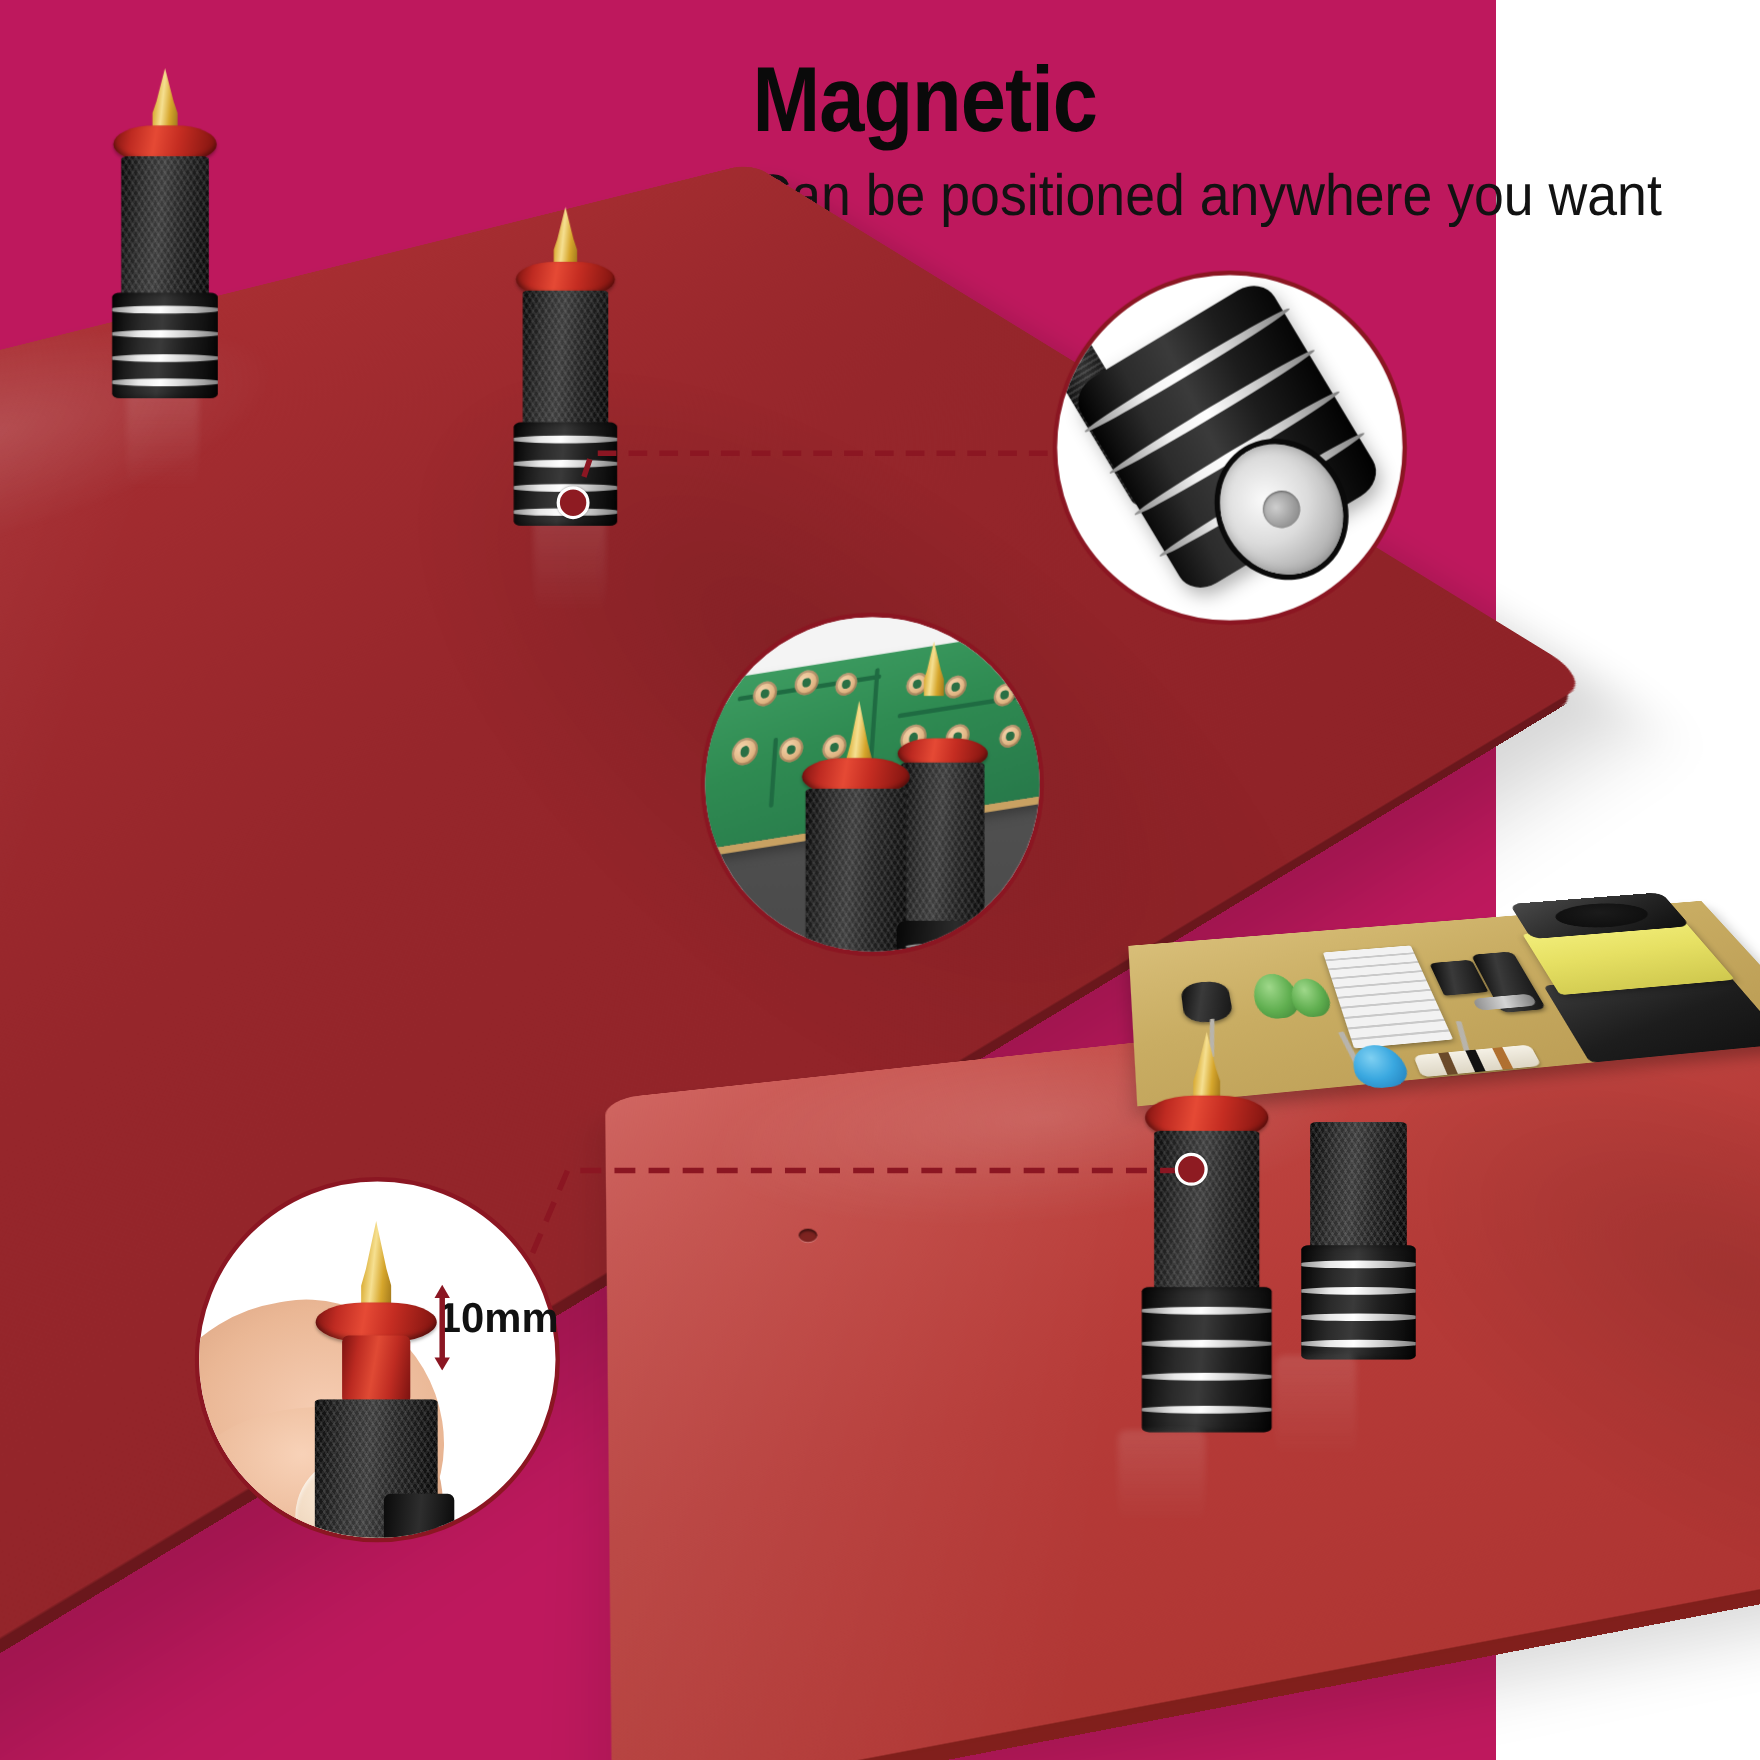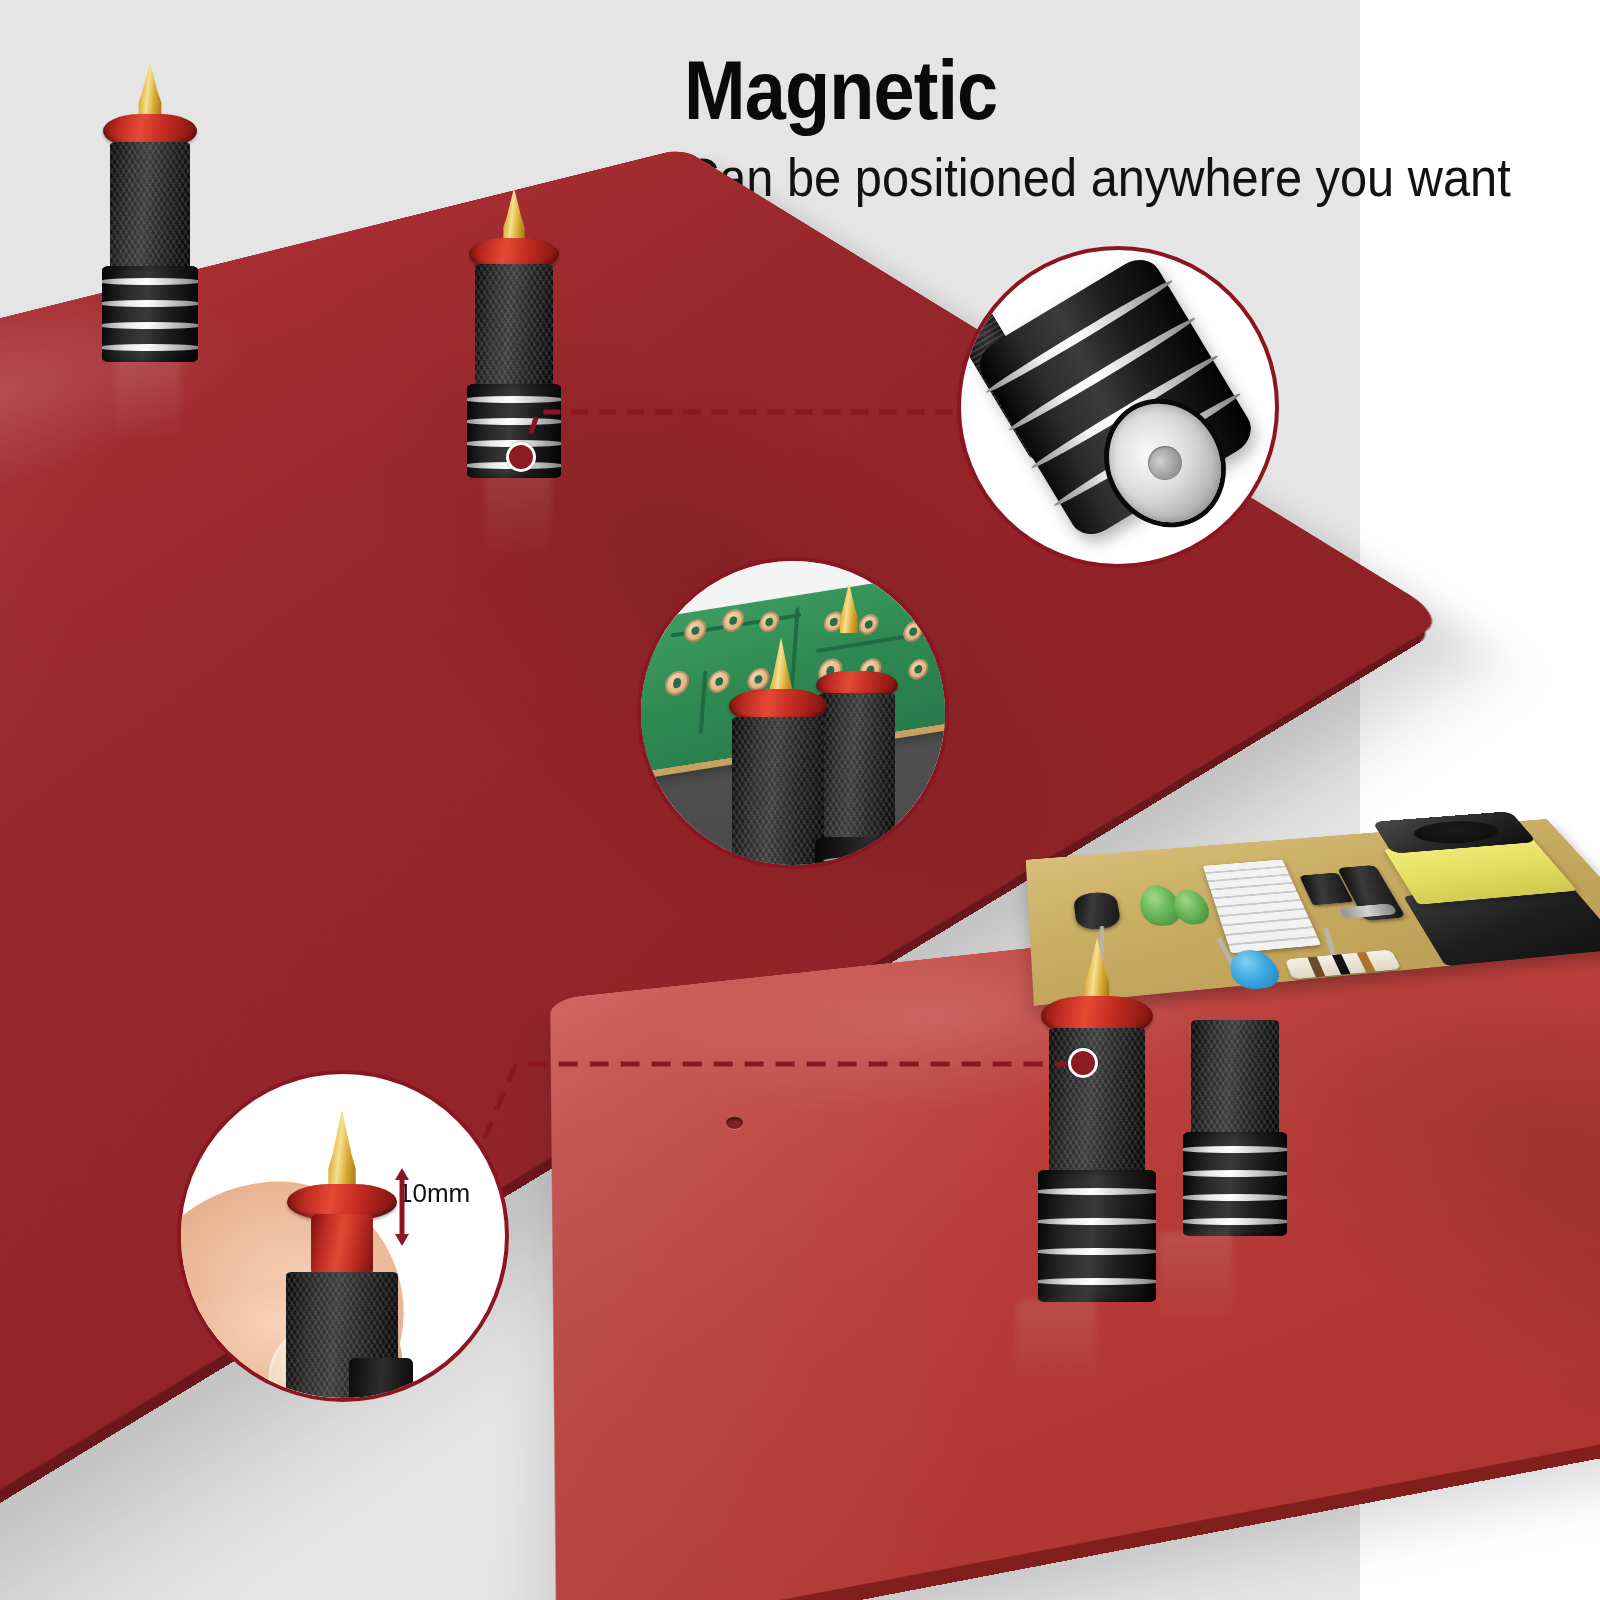--- a/index.html
+++ b/index.html
@@ -2,21 +2,21 @@
 <html><head>
 <meta charset="utf-8">
 <style>
   * { margin:0; padding:0; box-sizing:border-box; }
   html,body { width:1600px; height:1600px; overflow:hidden; }
   body {
     background:#ffffff;
     font-family:"Liberation Sans", sans-serif;
     position:relative;
   }
-  #stage { position:absolute; inset:0; width:1360px; height:1600px; background:#e5e5e5; }
+  #stage { position:absolute; inset:0; width:1360px; height:1600px; background:#be185d; }
 
   
   .headline {
     position:absolute; left:684px; top:48px;
     font-size:84px; font-weight:bold; color:#0a0a0a;
     letter-spacing:-1px; line-height:1; white-space:nowrap;
     transform:scaleX(.88); transform-origin:left top;
   }
   .subhead {
     position:absolute; left:684px; top:150px;
@@ -25,21 +25,21 @@
     transform:scaleX(.92); transform-origin:left top;
   }
   .midlabel {
     position:absolute; left:310px; top:902px;
     font-size:51px; font-weight:bold; color:#0b0b0b;
     white-space:nowrap; letter-spacing:.2px;
     transform:scaleX(.97); transform-origin:left top;
   }
   .dimlabel {
     position:absolute; left:398px; top:1178px;
-    font-size:26px; font-weight:normal; color:#111;
+    font-size:38px; font-weight:bold; color:#111;
     white-space:nowrap; z-index:40;
   }
 
   
   .mat { position:absolute; }
 
   
   .mat-top {
     left:-240px; top:126px; width:1120px; height:900px;
     background:

